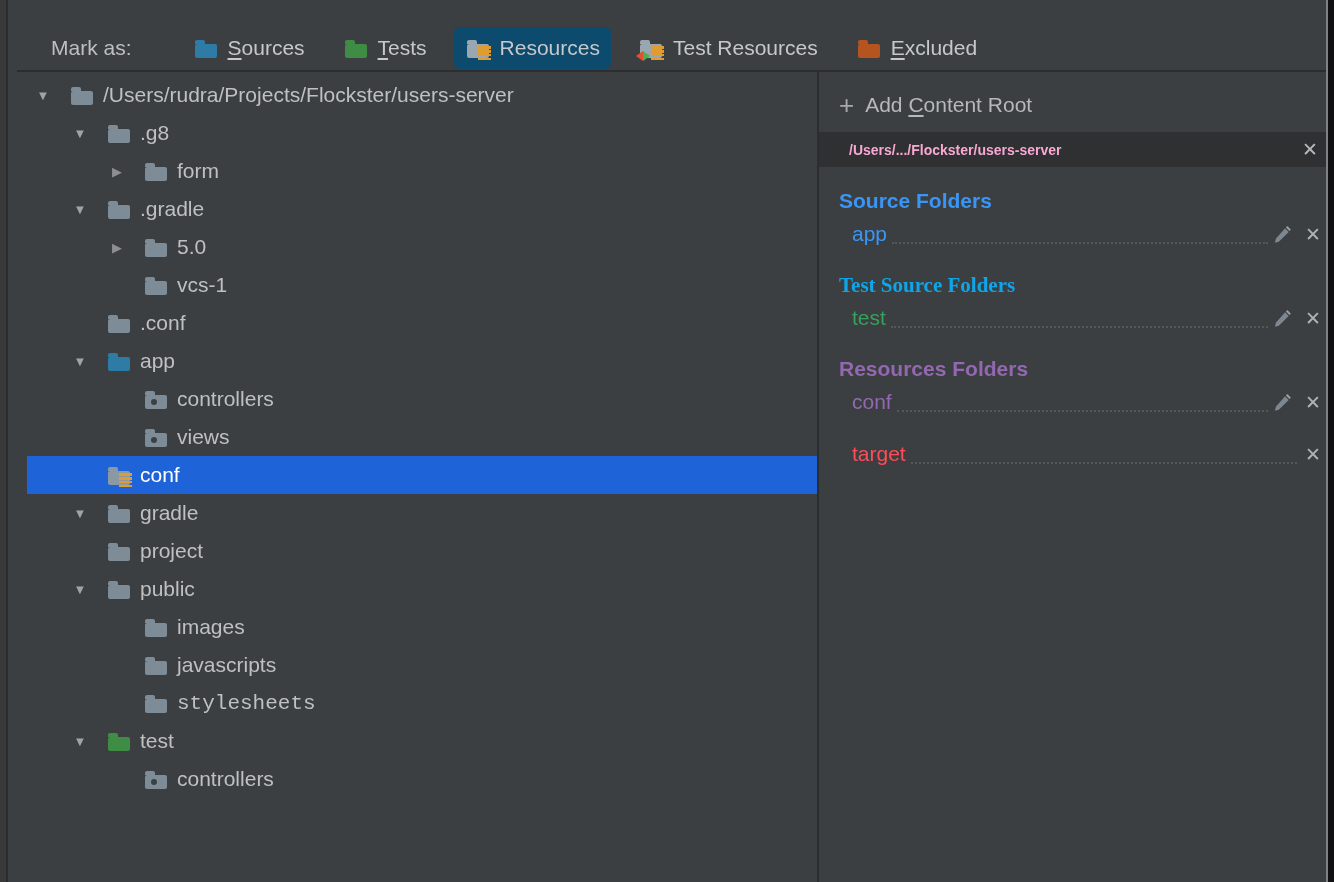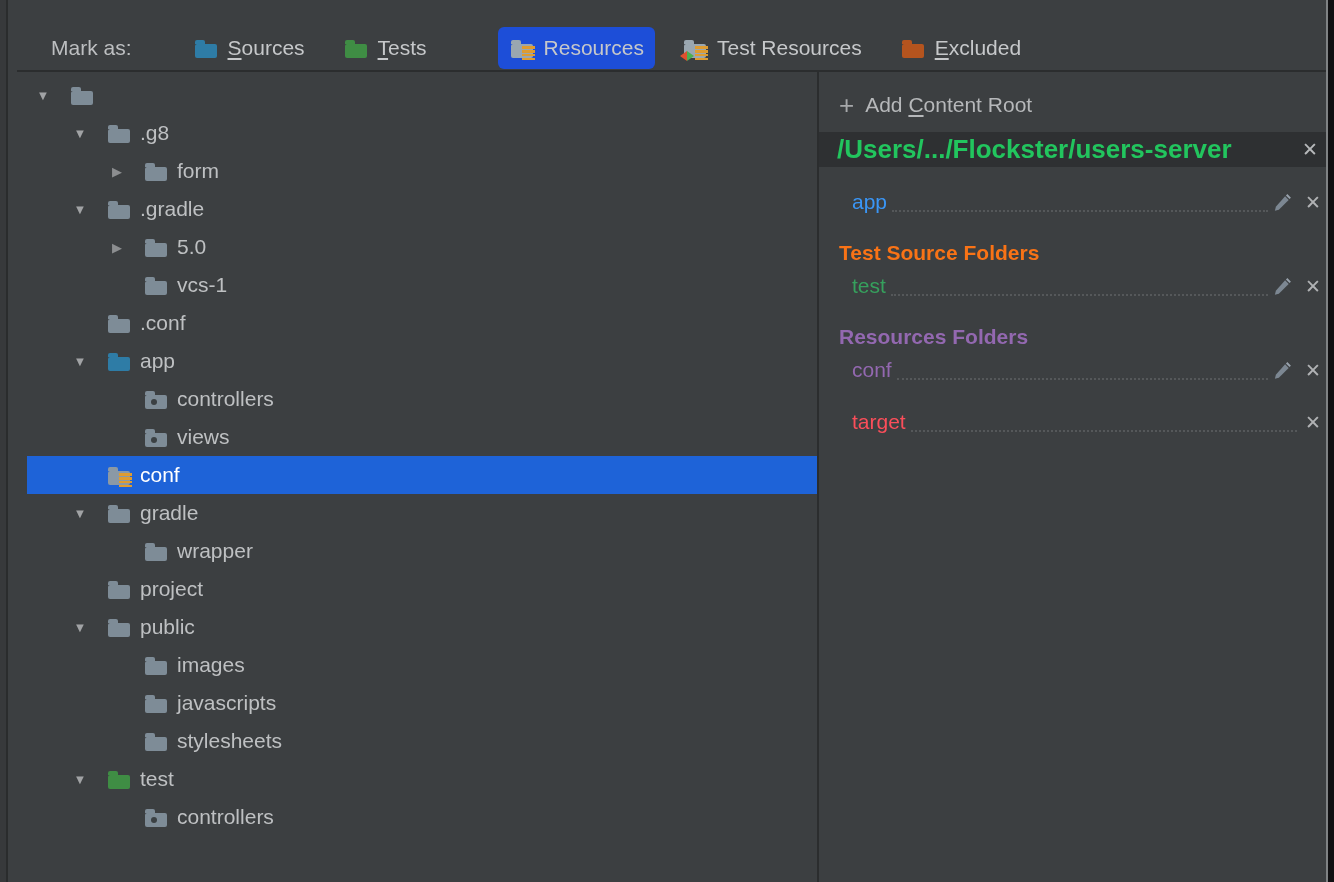--- a/index.html
+++ b/index.html
@@ -18,21 +18,21 @@
 
   
   .toolbar {
     height:72px; border-bottom:2px solid #2B2D2E;
     display:flex; align-items:center; padding:26px 0 0 34px;
   }
   .mark-as-label { font-size:21px; color:#BDBFC1; margin-right:50px; }
   .tb-buttons { display:flex; align-items:center; gap:16px; }
   .tb-btn { display:flex; align-items:center; gap:9px; padding:8px 11px;
     border-radius:6px; font-size:21px; color:#C6C8CA; cursor:default; }
-  .tb-btn.selected { background:#1d4ed8;margin-left:44px; }
+  .tb-btn.selected { background:#0c4a6e; }
   u { text-decoration:underline; text-underline-offset:3px; text-decoration-thickness:1.5px; }
 
   
   .icon { position:relative; width:26px; height:26px; flex:0 0 26px; display:inline-block; }
   .fbase { position:absolute; left:2px; top:9px; width:22px; height:14px;
     border-radius:2px; background:var(--fc); }
   .fbase::before { content:''; position:absolute; left:0; top:-4px; width:10px;
     height:4px; border-radius:2px 2px 0 0; background:var(--fc); }
   .bar { position:absolute; width:13px; height:2.6px; background:#DF9C30; right:0; z-index:2; }
   .bar1 { top:11.2px; } .bar2 { top:15px; } .bar3 { top:18.8px; } .bar4 { top:22.6px; }
@@ -54,22 +54,22 @@
   .twisty { width:20px; flex:0 0 20px; text-align:center; font-size:13px; color:#A1A3A5; }
   .twisty.collapsed { color:#8C8E90; }
   .tree-row .icon { margin-left:16px; margin-right:8px; }
 
   
   .add-root { margin:16px 0 0 20px; height:34px; display:flex; align-items:center;
     gap:11px; font-size:21px; color:#B6B8BA; }
   .plus-glyph { font-size:26px; line-height:26px; color:#A6A8AA; }
   .path-bar { margin-top:10px; height:35px; background:#2E3032; display:flex;
     align-items:center; padding:0 12px 0 18px; }
-  .path-text { flex:1; font-size:26px; font-weight:bold; color:#22c55e;
-    white-space:nowrap; overflow:hidden; }
+  .path-text { flex:1; font-size:14px; font-weight:bold; color:#f9a8d4;
+    white-space:nowrap; overflow:hidden;margin-left:12px; }
   .close-x { font-size:19px; color:#B6B8BA; padding:0 4px; cursor:default; }
   .sections { padding:0 10px 0 20px; }
   .section { margin-top:18px; }
   .sec-title { height:32px; line-height:32px; font-size:21px; font-weight:bold; }
   .folder-item { height:34px; display:flex; align-items:center; font-size:21px; }
   .folder-item .f-label { padding-left:13px; white-space:nowrap; }
   .leader { flex:1; border-bottom:2px dotted #55585A; height:58%; margin:0 5px; }
   .pencil { width:19px; height:19px; flex:0 0 19px; margin-right:10px; }
   .item-x { font-size:19px; color:#B0B2B4; padding:0 3px; }
 </style>
@@ -124,20 +124,21 @@
       </div>
   </div>
 
   <div class="content">
     <div class="tree-panel">
         <div class="tree-row" style="padding-left: 6px;">
           <span class="twisty">▼</span>
           <span class="icon" style="--fc: #7E8C97;">
             <span class="fbase"></span>
           </span>
+          <span>/Users/rudra/Projects/Flockster/users-server</span>
         </div>
         <div class="tree-row" style="padding-left: 43px;">
           <span class="twisty">▼</span>
           <span class="icon" style="--fc: #7E8C97;">
             <span class="fbase"></span>
           </span>
           <span>.g8</span>
         </div>
         <div class="tree-row" style="padding-left: 80px;">
           <span class="twisty collapsed">▶</span>
@@ -208,27 +209,20 @@
           </span>
           <span>conf</span>
         </div>
         <div class="tree-row" style="padding-left: 43px;">
           <span class="twisty">▼</span>
           <span class="icon" style="--fc: #7E8C97;">
             <span class="fbase"></span>
           </span>
           <span>gradle</span>
         </div>
-        <div class="tree-row" style="padding-left: 80px;">
-          <span class="twisty"></span>
-          <span class="icon" style="--fc: #7E8C97;">
-            <span class="fbase"></span>
-          </span>
-          <span>wrapper</span>
-        </div>
         <div class="tree-row" style="padding-left: 43px;">
           <span class="twisty"></span>
           <span class="icon" style="--fc: #7E8C97;">
             <span class="fbase"></span>
           </span>
           <span>project</span>
         </div>
         <div class="tree-row" style="padding-left: 43px;">
           <span class="twisty">▼</span>
           <span class="icon" style="--fc: #7E8C97;">
@@ -243,21 +237,21 @@
           </span>
           <span>images</span>
         </div>
         <div class="tree-row" style="padding-left: 80px;">
           <span class="twisty"></span>
           <span class="icon" style="--fc: #7E8C97;">
             <span class="fbase"></span>
           </span>
           <span>javascripts</span>
         </div>
-        <div class="tree-row" style="padding-left: 80px;">
+        <div class="tree-row" style="padding-left: 80px; font-family: Liberation Mono, monospace;">
           <span class="twisty"></span>
           <span class="icon" style="--fc: #7E8C97;">
             <span class="fbase"></span>
           </span>
           <span>stylesheets</span>
         </div>
         <div class="tree-row" style="padding-left: 43px;">
           <span class="twisty">▼</span>
           <span class="icon" style="--fc: #3F8D44;">
             <span class="fbase"></span>
@@ -280,32 +274,33 @@
         <span id="add-root-label">Add <u>C</u>ontent Root</span>
       </div>
 
       <div class="path-bar">
         <span class="path-text">/Users/.../Flockster/users-server</span>
         <span class="close-x">✕</span>
       </div>
 
       <div class="sections">
           <div class="section">
+            <div class="sec-title" style="color: rgb(58, 150, 246);">Source Folders</div>
             <div class="folder-item">
               <span class="f-label" style="color: rgb(58, 150, 246);">app</span>
               <span class="leader"></span>
               <svg class="pencil" viewBox="0 0 16 16">
                 <path fill="#98A2AC" d="M12.1 0.9 15.1 3.9 13.9 5.1 10.9 2.1Z"></path>
                 <path fill="#7C8792" d="M10.2 2.8 13.2 5.8 4.9 14.1 1.6 14.9 2.4 11.6Z"></path>
               </svg>
               <span class="item-x">✕</span>
             </div>
           </div>
           <div class="section">
-            <div class="sec-title" style="color: #f97316;">Test Source Folders</div>
+            <div class="sec-title" style="color: #0ea5e9; font-family: Liberation Serif, serif;">Test Source Folders</div>
             <div class="folder-item">
               <span class="f-label" style="color: rgb(54, 160, 93);">test</span>
               <span class="leader"></span>
               <svg class="pencil" viewBox="0 0 16 16">
                 <path fill="#98A2AC" d="M12.1 0.9 15.1 3.9 13.9 5.1 10.9 2.1Z"></path>
                 <path fill="#7C8792" d="M10.2 2.8 13.2 5.8 4.9 14.1 1.6 14.9 2.4 11.6Z"></path>
               </svg>
               <span class="item-x">✕</span>
             </div>
           </div>

